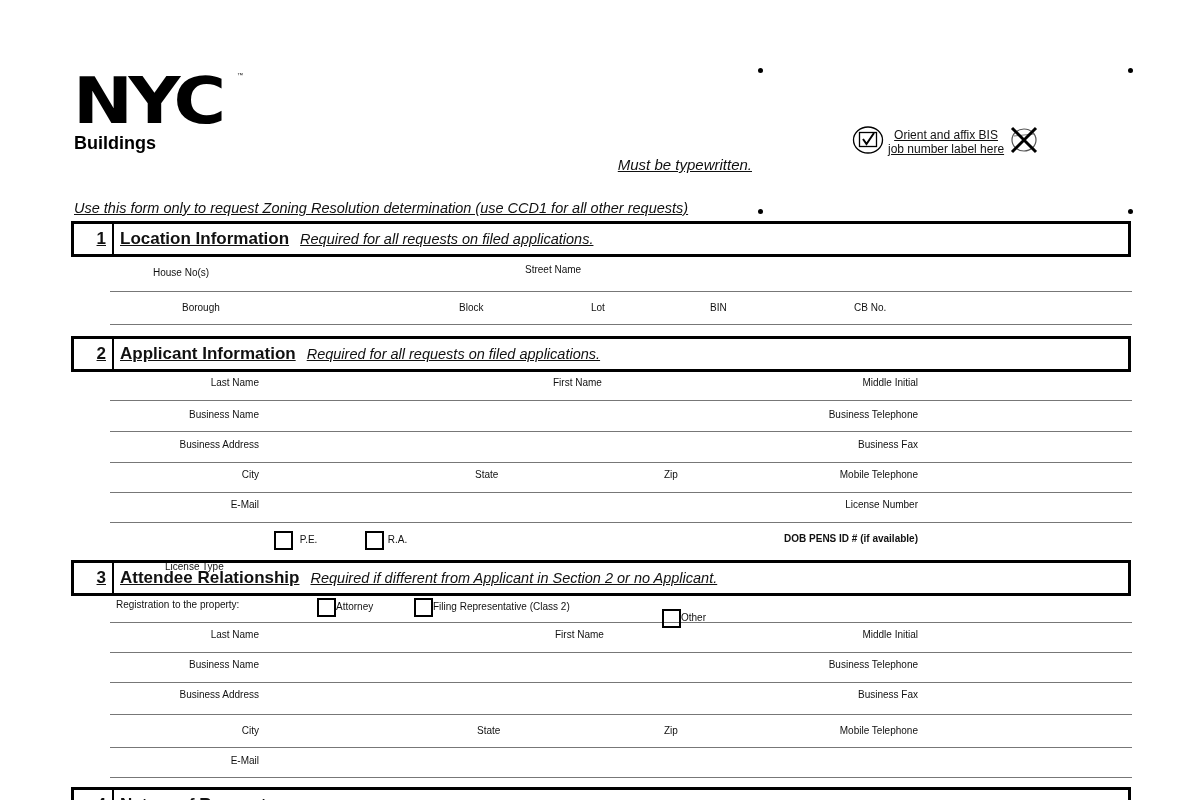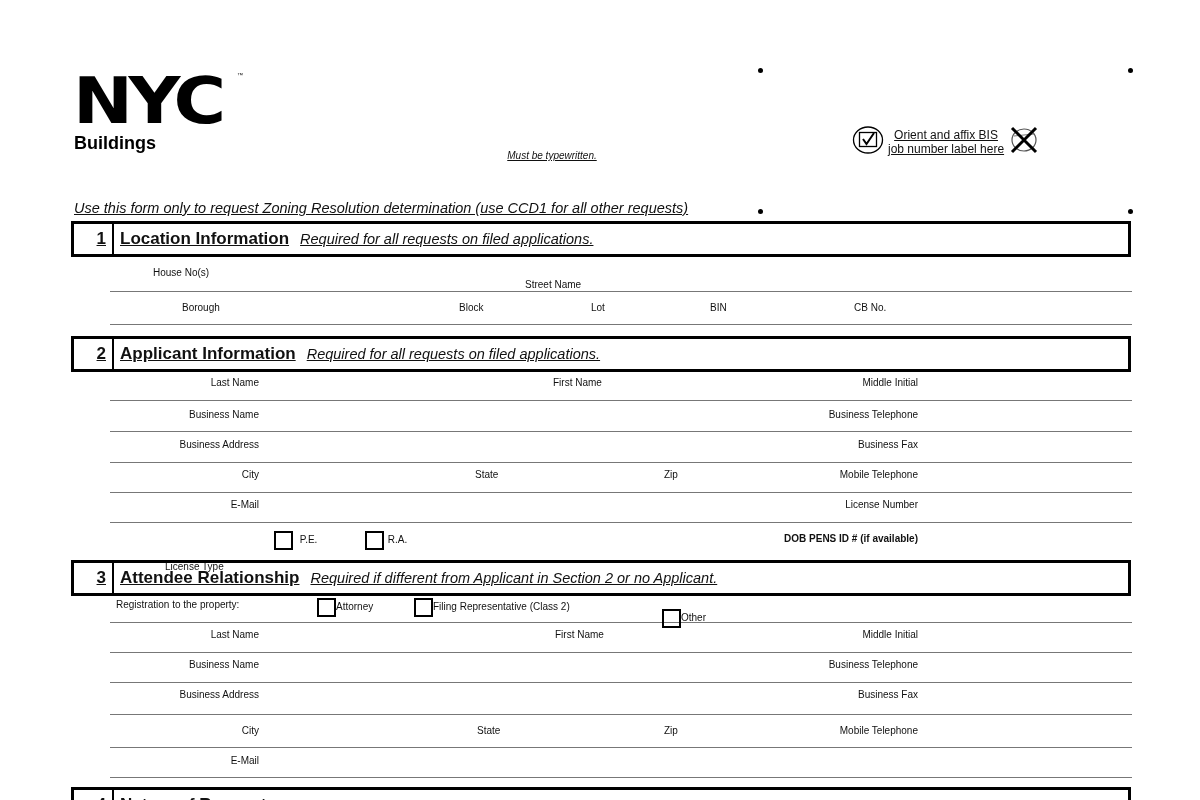--- a/index.html
+++ b/index.html
@@ -9,21 +9,21 @@
     .abs { position: absolute; text-decoration: underline; }
 
     
     .logo { left: 73px; top: 72px; width: 170px; height: 85px; }
     .logo-nyc { position: absolute; left: 0; top: 0; font-family: "DejaVu Sans", sans-serif; font-weight: 900; font-size: 64px; letter-spacing: -4px; line-height: 58px; color: #000; transform: scaleX(1.12); transform-origin: left top; }
     .logo-tm { position: absolute; left: 164px; top: 0px; font-size: 6px; }
     .logo-buildings { position: absolute; left: 1px; top: 61px; font-weight: bold; font-size: 18px; color: #000; }
 
     
     .title { left: 352px; top: 88px; width: 400px; text-align: center; font-size: 26.5px; line-height: 32px; color: #111; }
-    .subtitle { left: 352px; top: 150px; width: 400px; text-align: center; font-size: 10px; font-style: italic; }
+    .subtitle { left: 352px; top: 156px; width: 400px; text-align: right; font-size: 15px; font-style: italic; }
 
     
     .dot { width: 5px; height: 5px; border-radius: 50%; background: #000; }
     .label-note { left: 852px; top: 125px; height: 34px; display: flex; align-items: center; gap: 4px; }
     .label-text { font-size: 12px; line-height: 14px; text-align: center; }
 
     .instruction { left: 74px; top: 200px; font-size: 14.5px; font-style: italic; }
 
     
     .section-box { left: 71px; width: 1060px; height: 36px; border: 3px solid #000; display: flex; align-items: center; }
@@ -81,21 +81,21 @@
 <div class="abs instruction">Use this form only to request Zoning Resolution determination (use CCD1 for all other requests)</div>
 
 <div class="abs section-box" style="top:221px;">
   <div class="section-num">1</div>
   <div class="section-title">Location Information</div>
   <div class="section-note">Required for all requests on filed applications.</div>
 </div>
 
 <div class="abs row" style="top:262px;height:30px;">
   <span class="lbl" style="left:43px;top:5px;">House No(s)</span>
-  <span class="lbl" style="left:415px;top:17px;text-align:right;">Street Name</span>
+  <span class="lbl" style="left:415px;top:2px;text-align:right;">Street Name</span>
 </div>
 <div class="abs row" style="top:292px;height:33px;">
   <span class="lbl" style="left:72px;top:10px;">Borough</span>
   <span class="lbl" style="left:349px;top:10px;">Block</span>
   <span class="lbl" style="left:481px;top:10px;">Lot</span>
   <span class="lbl" style="left:600px;top:10px;">BIN</span>
   <span class="lbl" style="left:744px;top:10px;">CB No.</span>
 </div>
 
 <div class="abs section-box" style="top:336px;">

